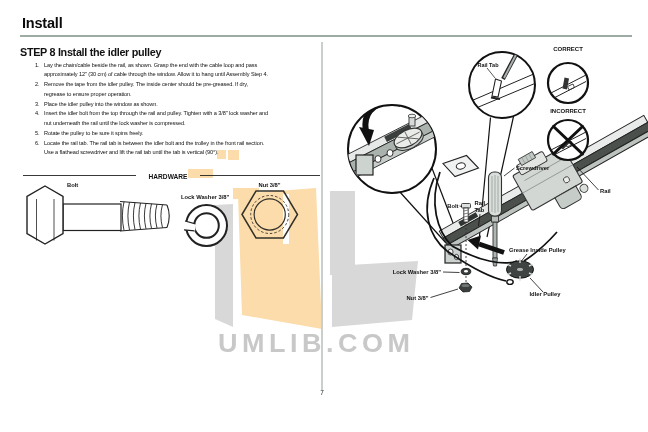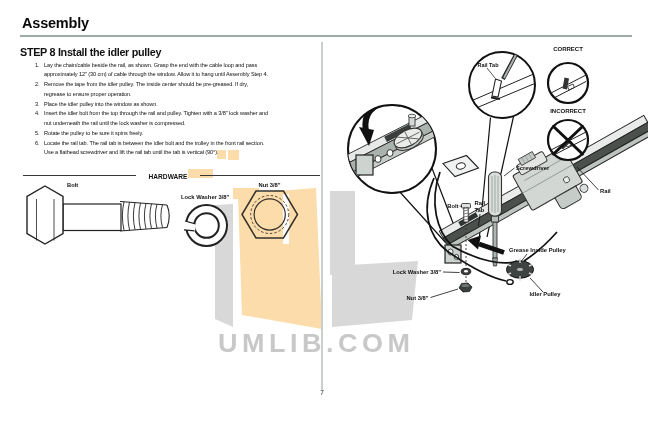--- a/index.html
+++ b/index.html
@@ -54,21 +54,21 @@
     <div class="wm-orange wm-f4"></div>
     <div class="wm-gray wm-gleft"></div>
     <div class="wm-orange wm-main"></div>
     <div class="wm-slit"></div>
     <div class="wm-gray wm-g1"></div>
     <div class="wm-gray wm-gpage"></div>
     <div class="wm-text">UMLIB.COM</div>
   </div>
 
   <div class="content">
-    <div class="title">Assembly</div>
+    <div class="title">Install</div>
     <div class="title-rule"></div>
     <div class="step-heading">STEP 8 Install the idler pulley</div>
 
     <div class="instructions">
       <div class="inst-row">
         <div class="inst-num">1.</div>
         <div class="inst-text">Lay the chain/cable beside the rail, as shown. Grasp the end with the cable loop and pass
 approximately 12" (30 cm) of cable through the window. Allow it to hang until Assembly Step 4.</div>
       </div>
       <div class="inst-row">

